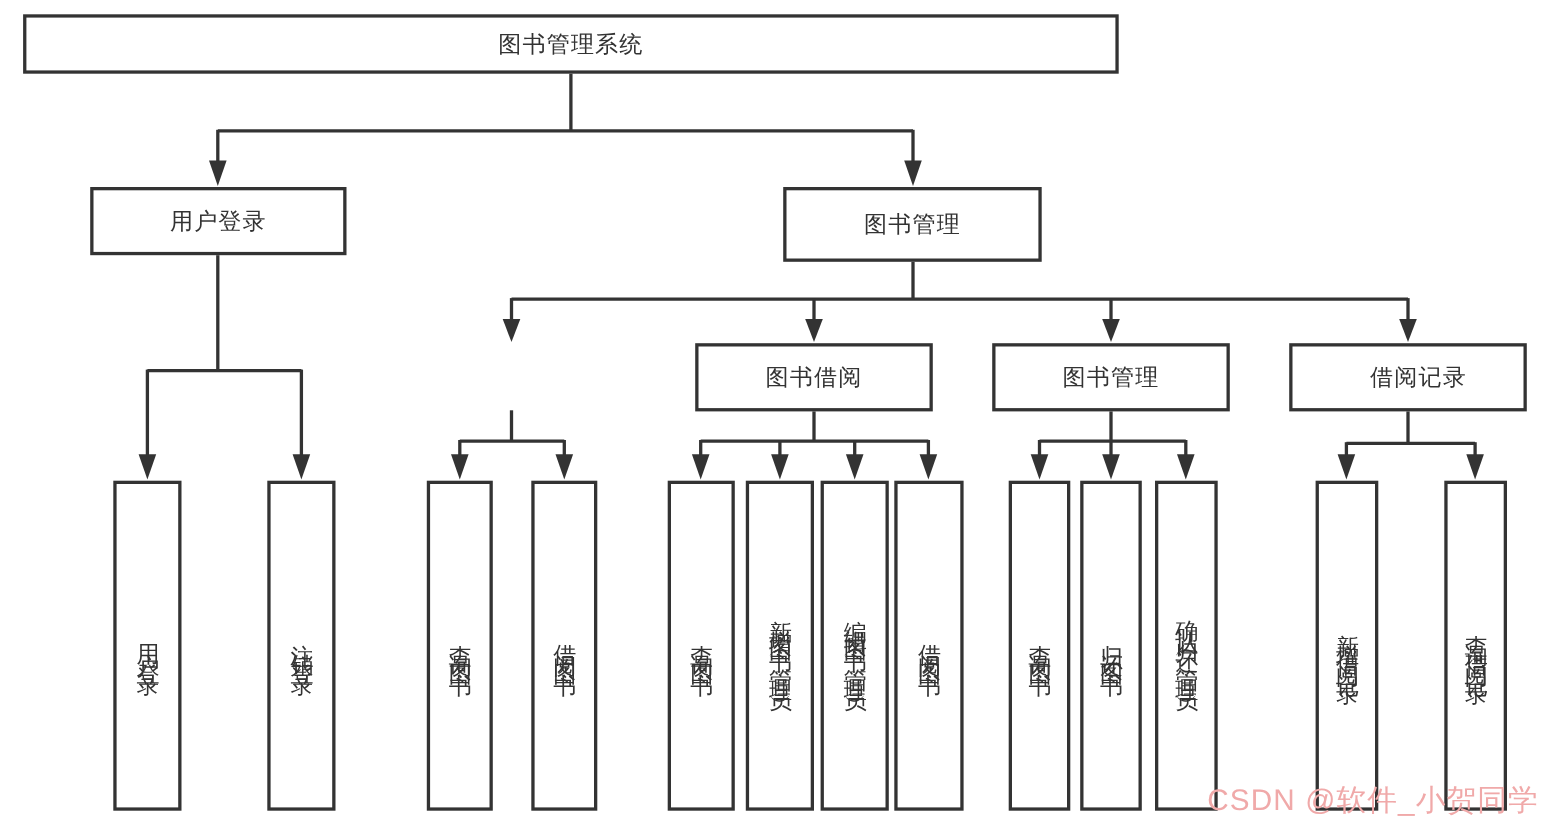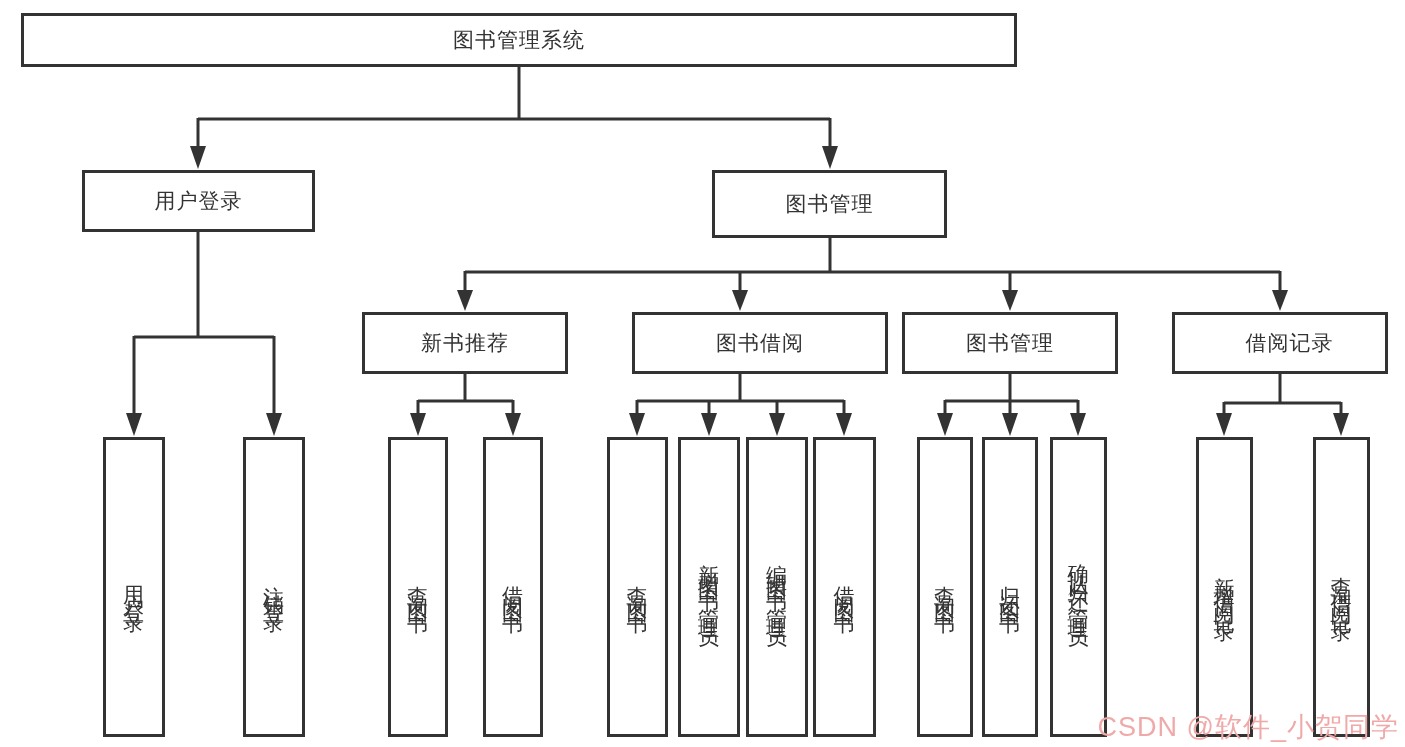--- a/index.html
+++ b/index.html
@@ -126,24 +126,21 @@
     <span>图书管理系统</span>
   </div>
 
   <div class="node" style="left:82px; top:170px; width:233px; height:62px;">
     <span>用户登录</span>
   </div>
   <div class="node" style="left:712px; top:170px; width:235px; height:68px;">
     <span>图书管理</span>
   </div>
 
-  <div class="node" style="left:362px; top:312px; width:206px; height:62px;">
-    <span>新书推荐</span>
-  </div>
-  <div class="node" style="left:632px; top:312px; width:256px; height:62px;">
+  <div class="node" style="left:632px; top:312px; width:216px; height:62px;">
     <span>图书借阅</span>
   </div>
   <div class="node" style="left:902px; top:312px; width:216px; height:62px;">
     <span>图书管理</span>
   </div>
   <div class="node" style="left:1172px; top:312px; width:216px; height:62px;padding-left:19px;">
     <span>借阅记录</span>
   </div>
 
   <div class="node leaf" style="left:103px; top:437px; width:62px; height:300px;">

